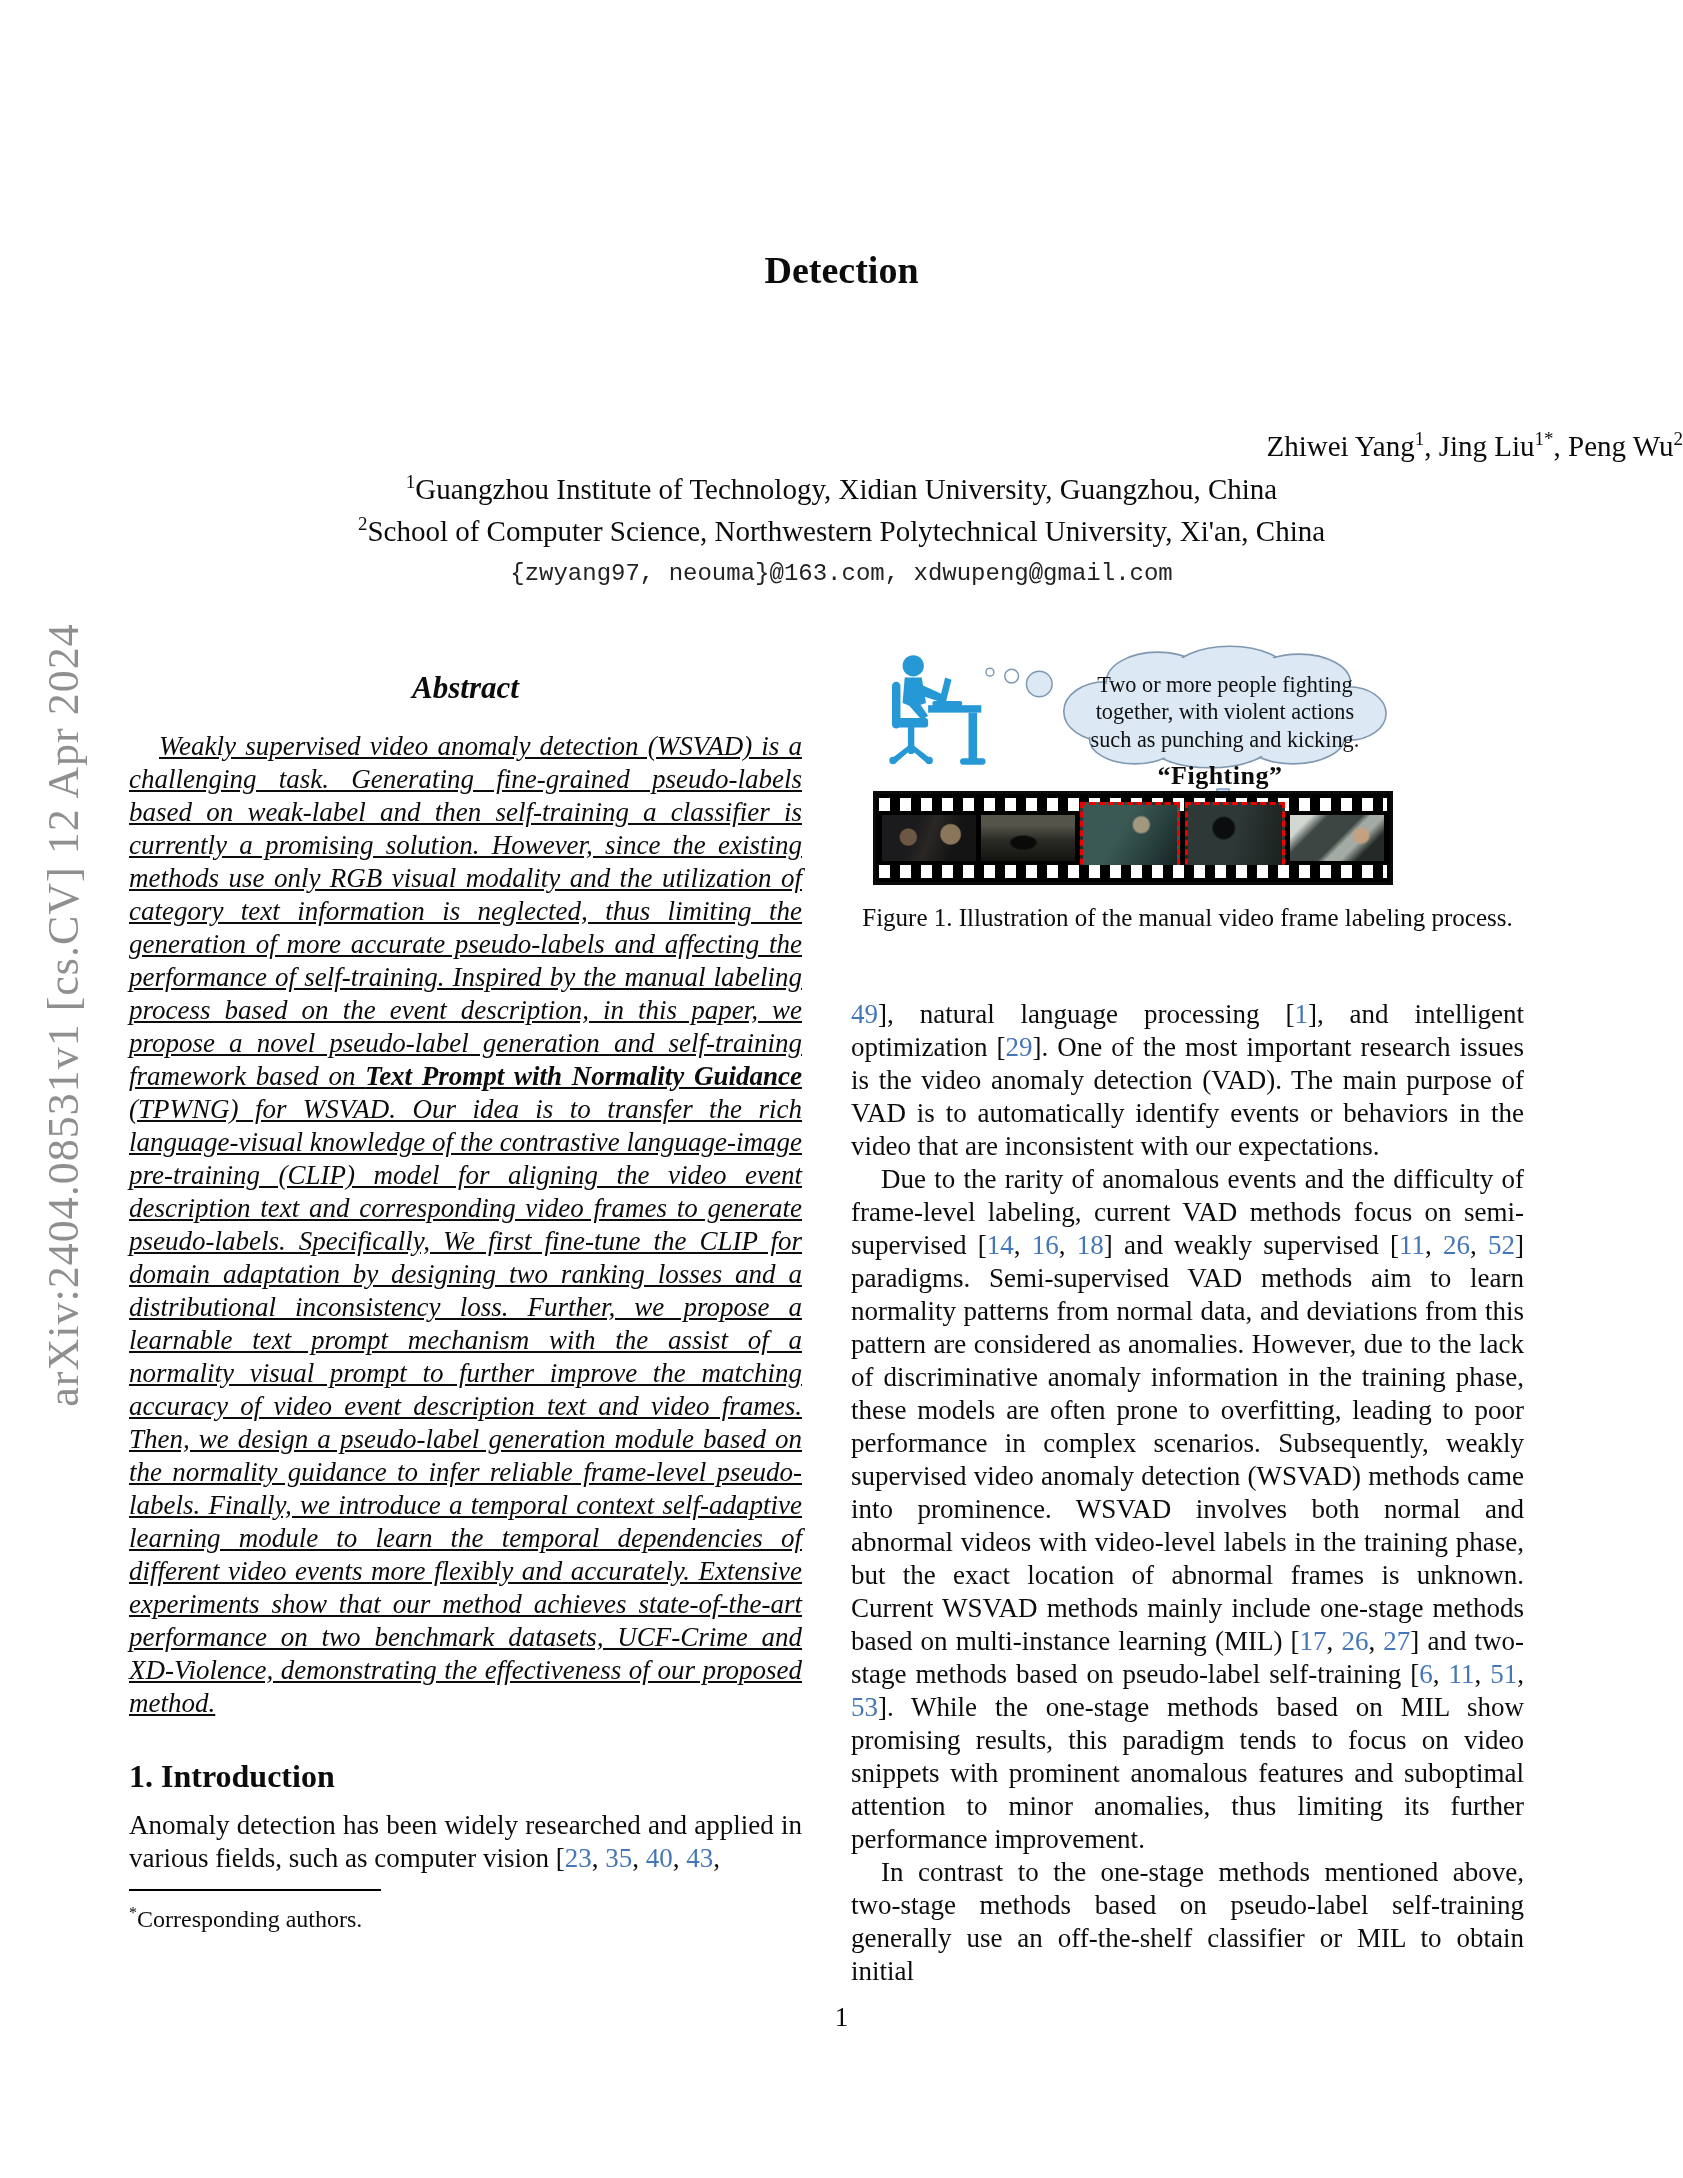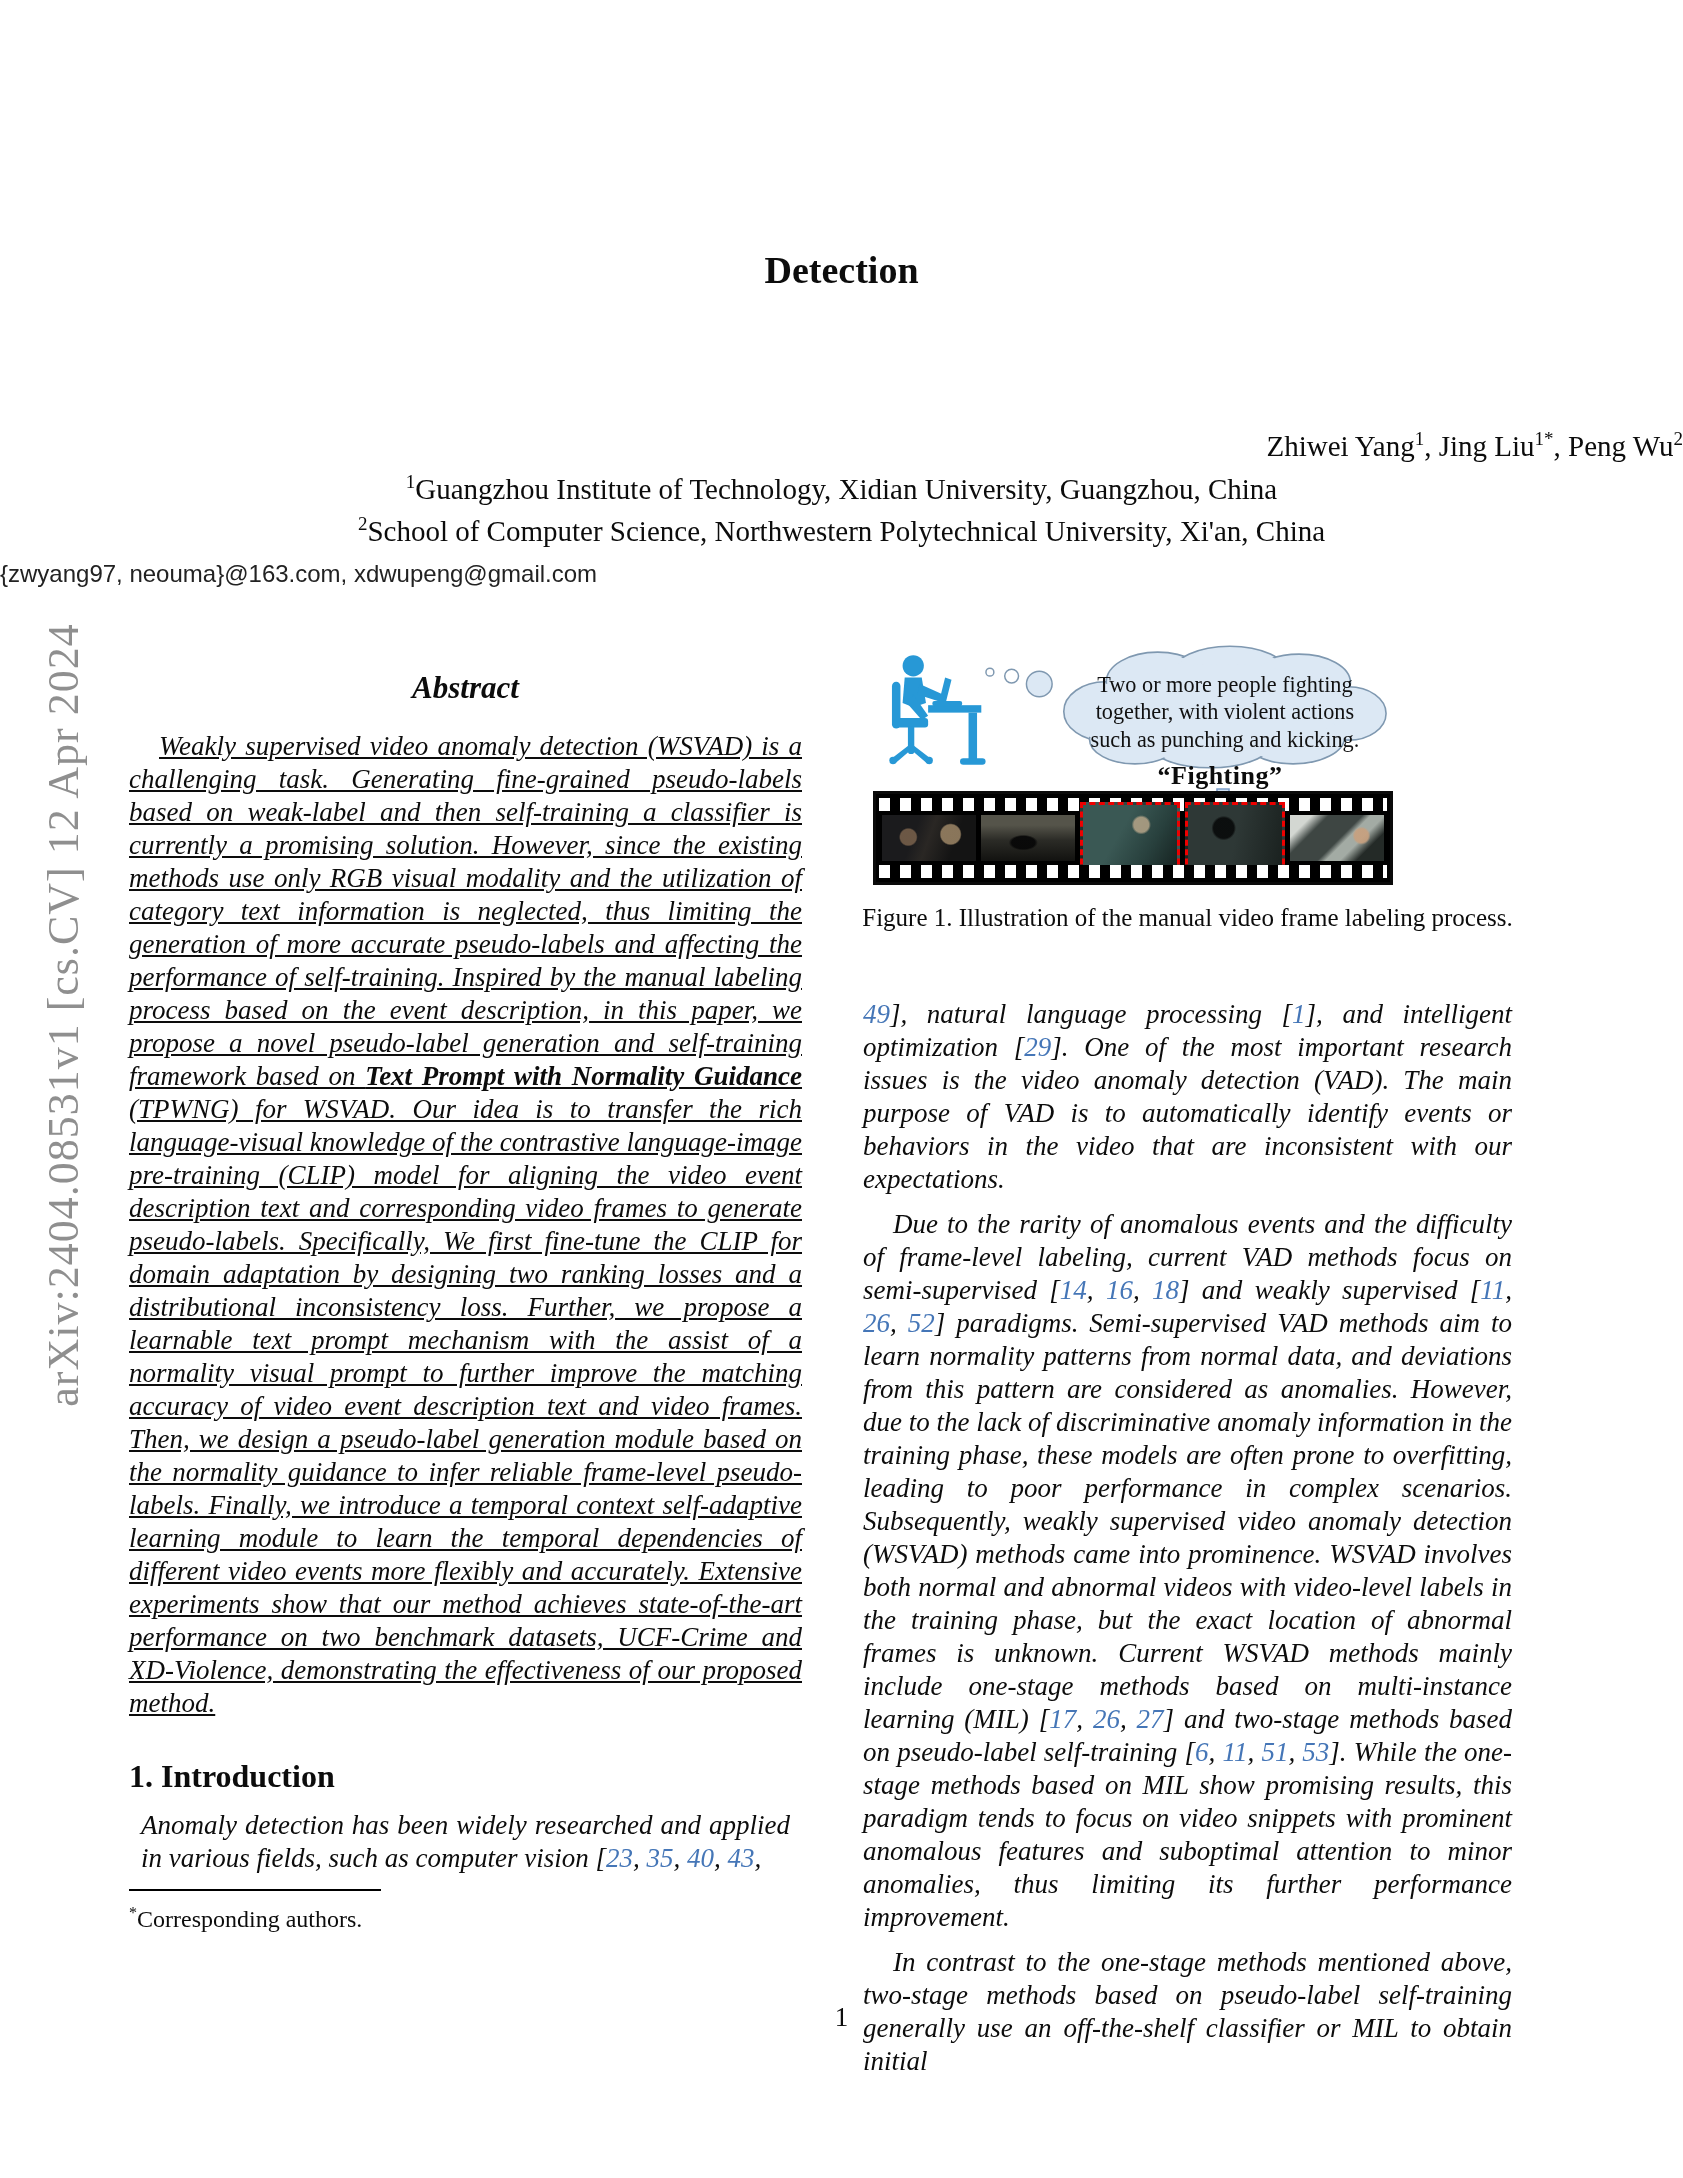--- a/index.html
+++ b/index.html
@@ -22,36 +22,36 @@
   .authors{
     position:absolute; top:428px; left:0; width:100%; text-align:right;
     font-size:29px;
   }
   .authors sup, .affil sup{font-size:19px;}
   .affil{
     position:absolute; left:0; width:100%; text-align:center; font-size:29px;
   }
   .affil1{top:471px;} .affil2{top:513px;}
   .emails{
-    position:absolute; top:560px; left:0; width:100%; 
-    font-family:Liberation Sans, sans-serif; font-size:24px; color:#222;
+    position:absolute; top:560px; left:0; width:100%; text-align:center;
+    font-family:Liberation Mono, monospace; font-size:24px; color:#222;
   }
   
   .col{position:absolute; width:673px; font-size:27px; line-height:33px; text-align:justify;}
   .col-left{left:129px; top:671px;}
   .col-right{left:851px; top:642px;}
   .abstract-head{
     text-align:center; font-size:31px; font-weight:bold; margin:0 0 26px 0;font-style:italic;
   }
   .abstract{font-style:italic; margin:0; text-indent:30px;text-decoration:underline;}
   .abstract b{font-weight:bold;}
   .intro-head{
     font-size:32px; font-weight:bold; margin:40px 0 16px 0; text-align:left;
   }
-  .para{margin:12px;font-style:italic;}
+  .para{margin:0;}
   .indent{text-indent:30px;}
   .cite{color:#4576b7;}
   .footnote-block{margin-top:14px;}
   .footnote-rule{width:252px; border-top:2px solid #000; margin-bottom:8px;}
   .footnote{font-size:24px; line-height:28px; text-align:left;}
   .footnote sup{font-size:16px;}
   
   .figure{
     position:relative; width:673px; height:243px;
   }

